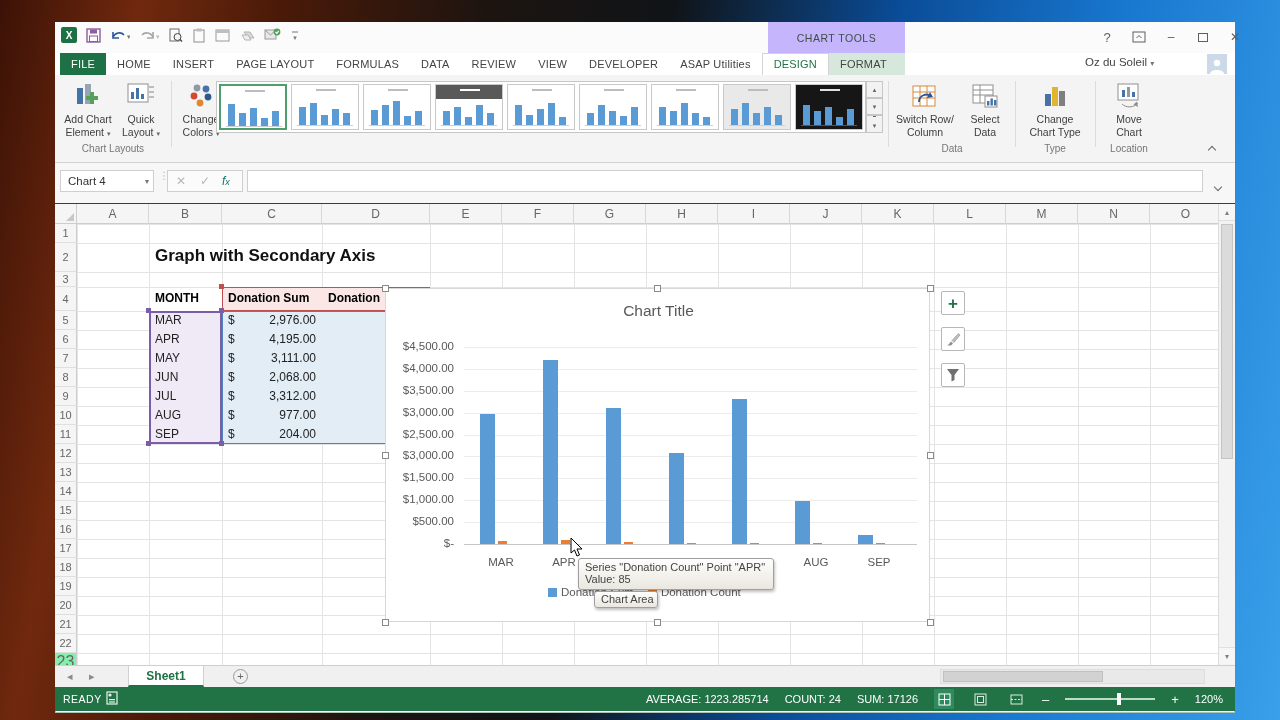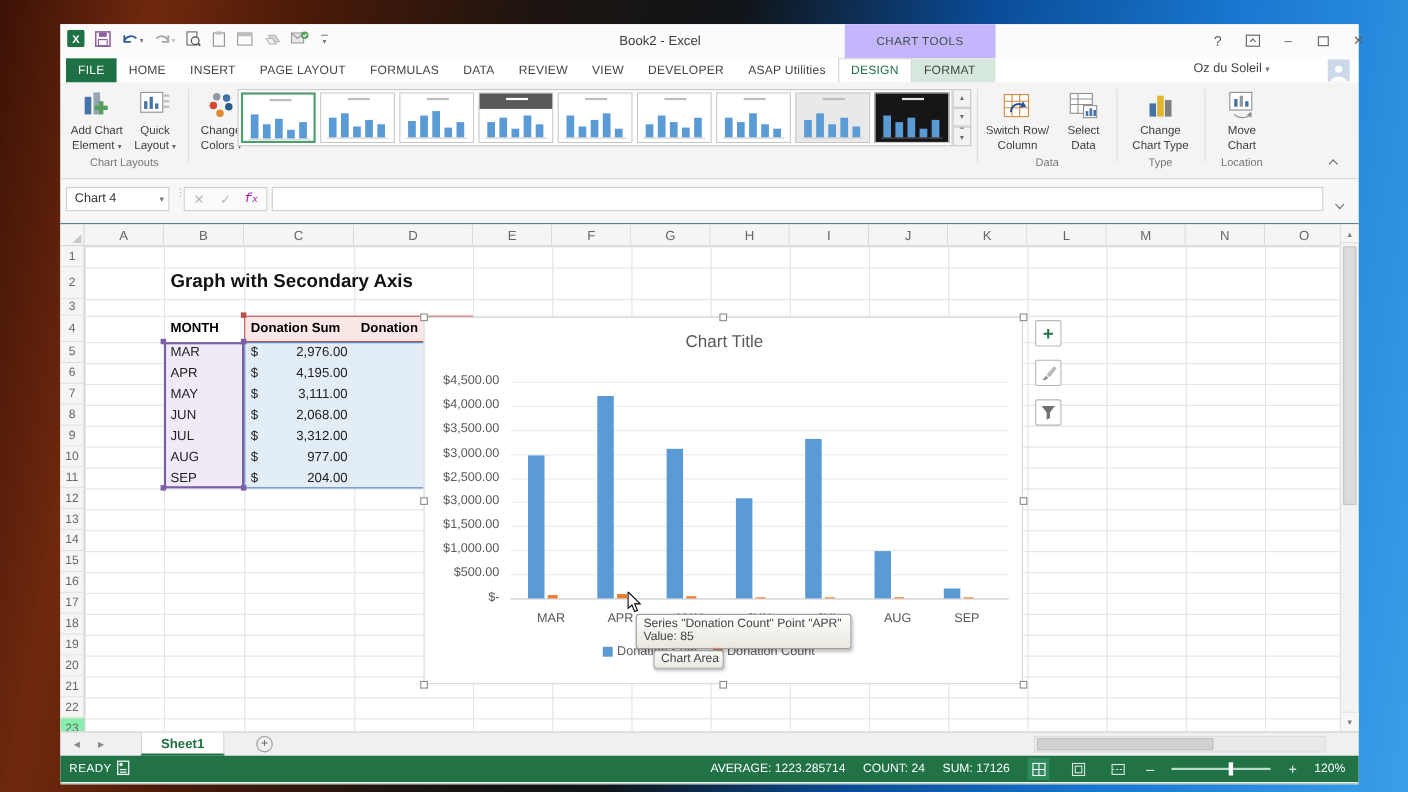--- a/index.html
+++ b/index.html
@@ -71,21 +71,20 @@
           <rect x="1" y="2" width="11" height="9" fill="#e8e8e8" stroke="#9a9a9a"></rect>
           <polyline points="1,2 6.5,7 12,2" fill="none" stroke="#9a9a9a"></polyline>
           <circle cx="13" cy="4" r="3.4" fill="#57a05c"></circle>
           <polyline points="11.5,4 12.8,5.3 14.7,2.8" fill="none" stroke="#fff" stroke-width="1.1"></polyline>
         </svg></span>
       <span><svg width="10" height="14" viewBox="0 0 10 14">
           <line x1="2" y1="4" x2="8" y2="4" stroke="#777"></line>
           <text x="5" y="12" font-size="7" fill="#777" text-anchor="middle">▾</text>
         </svg></span>
     </div>
-  <div class="abs" style="left:400px;top:8px;width:290px;text-align:center;font-size:12px;color:#3c3c3c">Book2 - Excel</div>
   <div class="abs" style="left:713px;top:0;width:137px;height:31px;background:#c4b5fd;text-align:center;line-height:33px;font-size:10.5px;letter-spacing:.5px;color:#3e4e44">CHART TOOLS</div>
   <div id="winctl" class="abs" style="left:1040px;top:4px;display:flex;gap:8px">
       <span style="width: 24px; height: 22px; display: inline-flex; align-items: center; justify-content: center;">
         <span style="font-size:13px;color:#5f5f5f">?</span>
       </span>
       <span style="width: 24px; height: 22px; display: inline-flex; align-items: center; justify-content: center;">
         <svg width="14" height="12" viewBox="0 0 14 12">
           <rect x="1" y="1" width="12" height="10" fill="none" stroke="#5f5f5f"></rect>
           <polyline points="4.5,7 7,4.5 9.5,7" fill="none" stroke="#5f5f5f"></polyline>
         </svg>
@@ -326,21 +325,21 @@
 
 <div class="fxbar">
   <div class="abs" style="left:5px;top:7px;width:94px;height:22px;background:#fff;border:1px solid #cfcfcf">
     <span class="abs" style="left:7px;top:4px;font-size:11.5px;color:#333">Chart 4</span>
     <span class="abs" style="right:4px;top:6px;font-size:8px;color:#777">▾</span>
   </div>
   <div class="abs" style="left:104px;top:10px;width:4px;height:16px;color:#b5b5b5;font-size:10px;line-height:5px">⋮</div>
   <div class="abs" style="left:112px;top:7px;width:76px;height:22px;background:#fbfbfb;border:1px solid #cfcfcf">
     <span class="abs" style="left:8px;top:3px;color:#b8b8b8;font-size:12px">✕</span>
     <span class="abs" style="left:32px;top:3px;color:#b8b8b8;font-size:12px">✓</span>
-    <span class="abs" style="left:54px;top:3px;color:#a21caf;font-size:12px;font-style:italic;font-family:Liberation Mono, monospace">f<span style="font-size:9px">x</span></span>
+    <span class="abs" style="left:54px;top:3px;color:#0f766e;font-size:12px;font-style:italic;font-family:Liberation Sans, sans-serif">f<span style="font-size:9px">x</span></span>
   </div>
   <div class="abs" style="left:192px;top:7px;width:956px;height:22px;background:#fff;border:1px solid #cfcfcf">
     <span style="font-size:11.5px;color:#333;padding-left:5px"></span>
   </div>
   <div class="abs" style="left:1160px;top:13px"><span class="chev"></span></div>
 </div>
 
 <div id="sheet" class="sheet">
     <div style="position: absolute; left: 22px; top: 20px; width: 1px; height: 441px; background: rgb(228, 228, 228);"></div>
     <div style="position: absolute; left: 94px; top: 20px; width: 1px; height: 441px; background: rgb(228, 228, 228);"></div>
@@ -413,21 +412,21 @@
     <div style="position: absolute; left: 0px; top: 259px; width: 22px; height: 19px; background: rgb(245, 245, 245); border-right: 1px solid rgb(205, 205, 205); border-bottom: 1px solid rgb(223, 223, 223); text-align: center; font-size: 11px; color: rgb(102, 102, 102); display: flex; align-items: center; justify-content: center;">13</div>
     <div style="position: absolute; left: 0px; top: 278px; width: 22px; height: 19px; background: rgb(245, 245, 245); border-right: 1px solid rgb(205, 205, 205); border-bottom: 1px solid rgb(223, 223, 223); text-align: center; font-size: 11px; color: rgb(102, 102, 102); display: flex; align-items: center; justify-content: center;">14</div>
     <div style="position: absolute; left: 0px; top: 297px; width: 22px; height: 19px; background: rgb(245, 245, 245); border-right: 1px solid rgb(205, 205, 205); border-bottom: 1px solid rgb(223, 223, 223); text-align: center; font-size: 11px; color: rgb(102, 102, 102); display: flex; align-items: center; justify-content: center;">15</div>
     <div style="position: absolute; left: 0px; top: 316px; width: 22px; height: 19px; background: rgb(245, 245, 245); border-right: 1px solid rgb(205, 205, 205); border-bottom: 1px solid rgb(223, 223, 223); text-align: center; font-size: 11px; color: rgb(102, 102, 102); display: flex; align-items: center; justify-content: center;">16</div>
     <div style="position: absolute; left: 0px; top: 335px; width: 22px; height: 19px; background: rgb(245, 245, 245); border-right: 1px solid rgb(205, 205, 205); border-bottom: 1px solid rgb(223, 223, 223); text-align: center; font-size: 11px; color: rgb(102, 102, 102); display: flex; align-items: center; justify-content: center;">17</div>
     <div style="position: absolute; left: 0px; top: 354px; width: 22px; height: 19px; background: rgb(245, 245, 245); border-right: 1px solid rgb(205, 205, 205); border-bottom: 1px solid rgb(223, 223, 223); text-align: center; font-size: 11px; color: rgb(102, 102, 102); display: flex; align-items: center; justify-content: center;">18</div>
     <div style="position: absolute; left: 0px; top: 373px; width: 22px; height: 19px; background: rgb(245, 245, 245); border-right: 1px solid rgb(205, 205, 205); border-bottom: 1px solid rgb(223, 223, 223); text-align: center; font-size: 11px; color: rgb(102, 102, 102); display: flex; align-items: center; justify-content: center;">19</div>
     <div style="position: absolute; left: 0px; top: 392px; width: 22px; height: 19px; background: rgb(245, 245, 245); border-right: 1px solid rgb(205, 205, 205); border-bottom: 1px solid rgb(223, 223, 223); text-align: center; font-size: 11px; color: rgb(102, 102, 102); display: flex; align-items: center; justify-content: center;">20</div>
     <div style="position: absolute; left: 0px; top: 411px; width: 22px; height: 19px; background: rgb(245, 245, 245); border-right: 1px solid rgb(205, 205, 205); border-bottom: 1px solid rgb(223, 223, 223); text-align: center; font-size: 11px; color: rgb(102, 102, 102); display: flex; align-items: center; justify-content: center;">21</div>
     <div style="position: absolute; left: 0px; top: 430px; width: 22px; height: 19px; background: rgb(245, 245, 245); border-right: 1px solid rgb(205, 205, 205); border-bottom: 1px solid rgb(223, 223, 223); text-align: center; font-size: 11px; color: rgb(102, 102, 102); display: flex; align-items: center; justify-content: center;">22</div>
-    <div style="position: absolute; left: 0px; top: 449px; width: 22px; height: 19px; background: #86efac; border-right: 1px solid rgb(205, 205, 205); border-bottom: 1px solid rgb(223, 223, 223); text-align: center; font-size: 11px; color: rgb(102, 102, 102); display: flex; align-items: center; justify-content: center;">23</div>
+    <div style="position: absolute; left: 0px; top: 449px; width: 22px; height: 19px; background: #86efac; border-right: 1px solid rgb(205, 205, 205); border-bottom: 1px solid rgb(223, 223, 223); text-align: center; font-size: 16px; color: rgb(102, 102, 102); display: flex; align-items: center; justify-content: center;">23</div>
     <div style="position: absolute; left: 167px; top: 83px; width: 208px; height: 24px; background: rgb(251, 231, 230); border: 1.5px solid rgb(192, 80, 77);"></div>
     <div style="position: absolute; left: 167px; top: 107px; width: 208px; height: 133px; background: rgb(226, 237, 245); border: 1.5px solid rgb(79, 129, 189);"></div>
     <div style="position: absolute; left: 94px; top: 107px; width: 73px; height: 133px; background: rgb(240, 234, 246); border: 2px solid rgb(123, 94, 167);"></div>
     <div style="position: absolute; left: 91px; top: 104px; width: 5px; height: 5px; background: rgb(123, 94, 167);"></div>
     <div style="position: absolute; left: 164px; top: 104px; width: 5px; height: 5px; background: rgb(123, 94, 167);"></div>
     <div style="position: absolute; left: 91px; top: 237px; width: 5px; height: 5px; background: rgb(123, 94, 167);"></div>
     <div style="position: absolute; left: 164px; top: 237px; width: 5px; height: 5px; background: rgb(123, 94, 167);"></div>
     <div style="position: absolute; left: 164px; top: 80px; width: 5px; height: 5px; background: rgb(192, 80, 77);"></div>
     <div style="position: absolute; left: 100px; top: 42px; width: 320px; height: 22px; font-size: 17px; font-weight: bold; color: rgb(17, 17, 17);">Graph with Secondary Axis</div>
     <div style="position: absolute; left: 100px; top: 87px; width: 60px; height: 16px; font-size: 12px; font-weight: bold; color: rgb(0, 0, 0);">MONTH</div>

